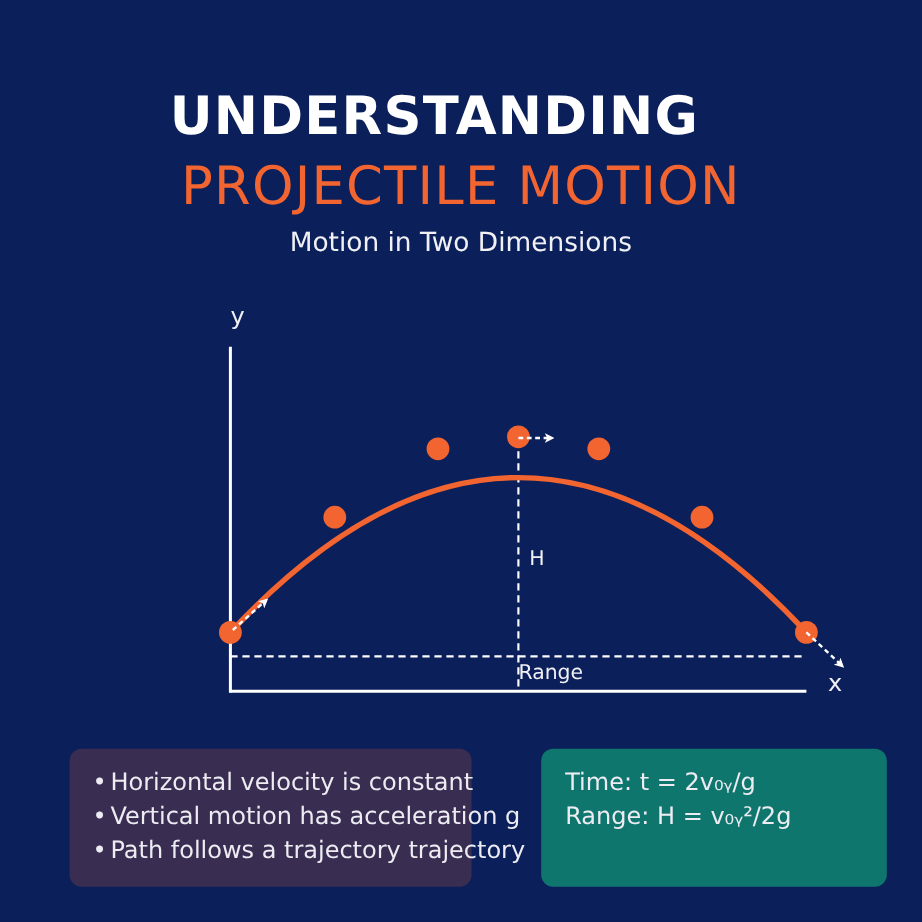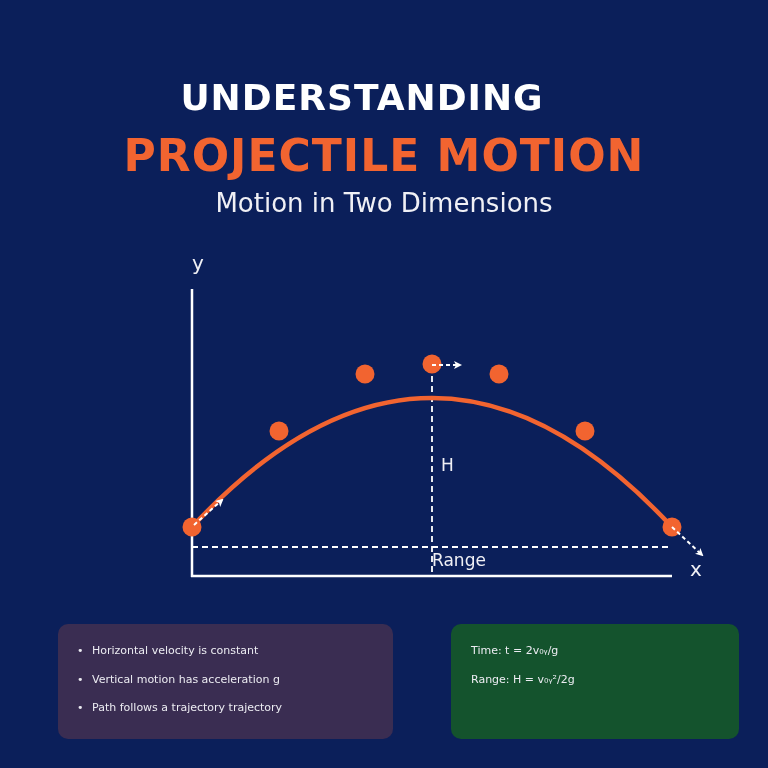--- a/index.html
+++ b/index.html
@@ -1,28 +1,28 @@
 <!DOCTYPE html>
 <html><head>
 <meta charset="utf-8">
 <style>
   html, body { margin:0; padding:0; }
   body { width:768px; height:768px; background:#0b1f5a; position:relative; overflow:hidden;
          font-family:"DejaVu Sans", sans-serif; color:#ffffff; }
   .title1 { position:absolute; top:72px; left:0; width:724px; text-align:center;
-            font-size:36px; font-weight:bold; color:#ffffff; letter-spacing:1px; line-height:52px; }
+            font-size:44px; font-weight:bold; color:#ffffff; letter-spacing:1px; line-height:52px; }
   .title2 { position:absolute; top:130px; left:0; width:768px; text-align:center;
-            font-size:44px; font-weight:bold; color:#f26430; letter-spacing:1px; line-height:52px; }
+            font-size:44px; font-weight:normal; color:#f26430; letter-spacing:1px; line-height:52px; }
   .subtitle { position:absolute; top:188px; left:0; width:768px; text-align:center;
-              font-size:26px; color:#f0f0f5; line-height:30px; }
+              font-size:22px; color:#f0f0f5; line-height:30px; }
   svg.diagram { position:absolute; left:0; top:0; }
   .box { position:absolute; border-radius:10px; box-sizing:border-box; }
   .box-left { left:58px; top:624px; width:335px; height:115px; background:#3a2d52; padding:13px 0 0 19px; }
-  .box-right { left:451px; top:624px; width:288px; height:115px; background:#14532d; padding:13px 0 0 20px; }
-  .line { font-size:11px; color:#ececf2; line-height:28.5px; white-space:nowrap; }
+  .box-right { left:451px; top:624px; width:288px; height:115px; background:#0f766e; padding:13px 0 0 20px; }
+  .line { font-size:20px; color:#ececf2; line-height:28.5px; white-space:nowrap; }
   .bullet { display:inline-block; width:15px; }
   .svgtext { font-family:"DejaVu Sans", sans-serif; fill:#f0f0f5; }
 </style>
 </head>
 <body>
 
 <div class="title1">UNDERSTANDING</div>
 <div class="title2">PROJECTILE MOTION</div>
 <div class="subtitle">Motion in Two Dimensions</div>
 

